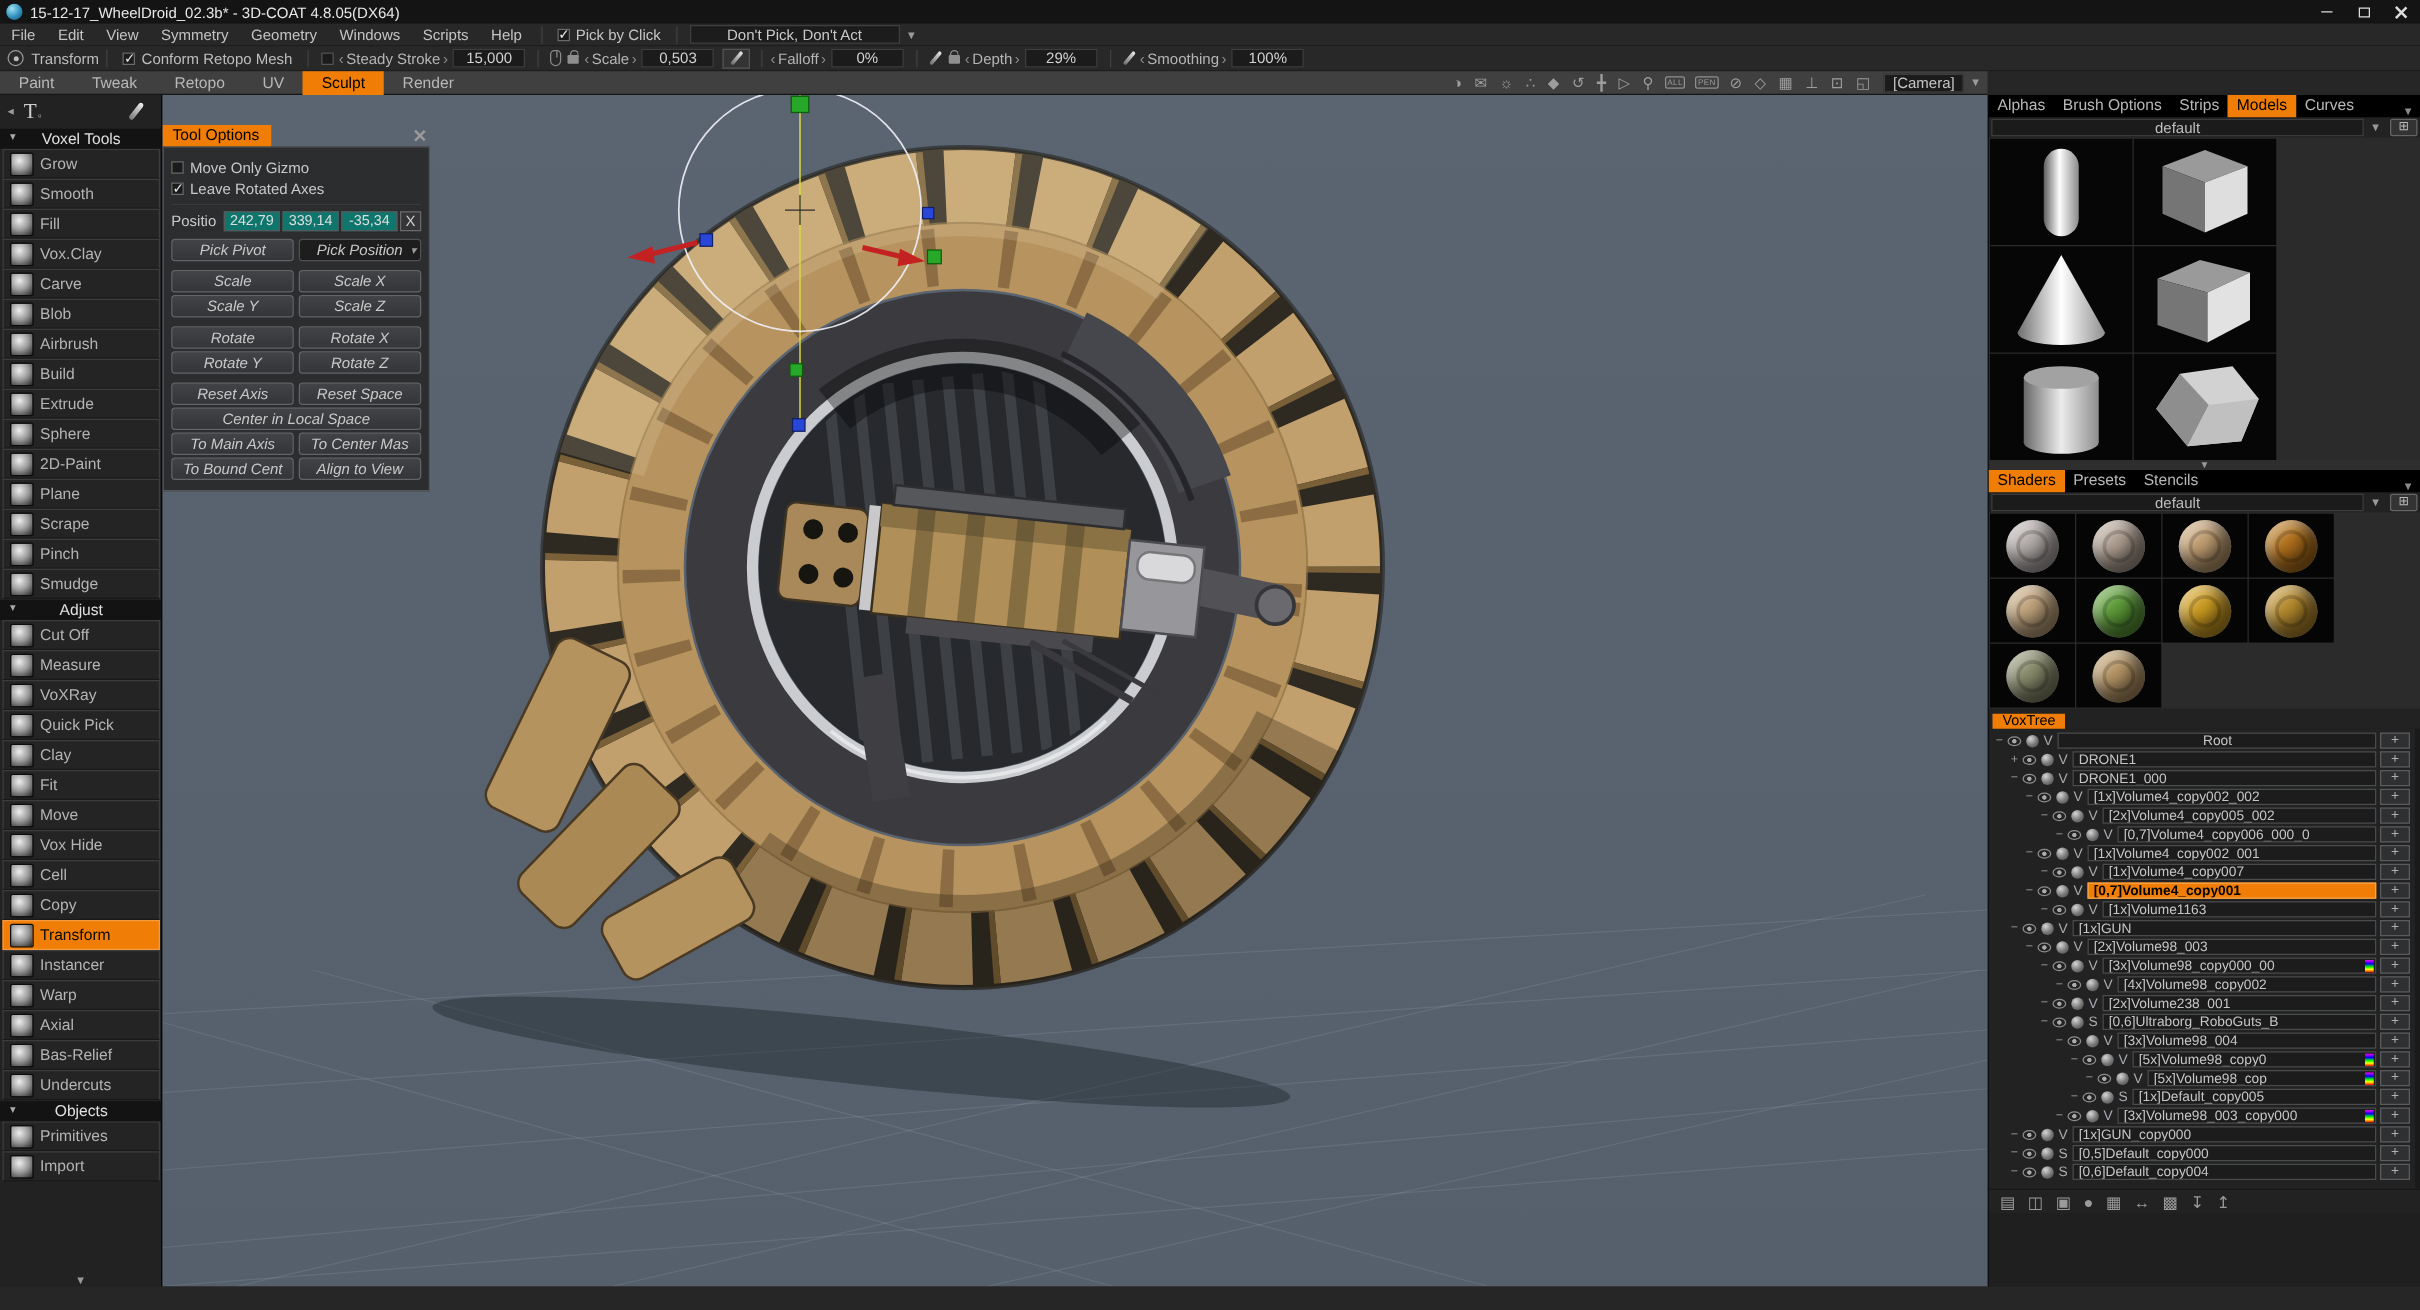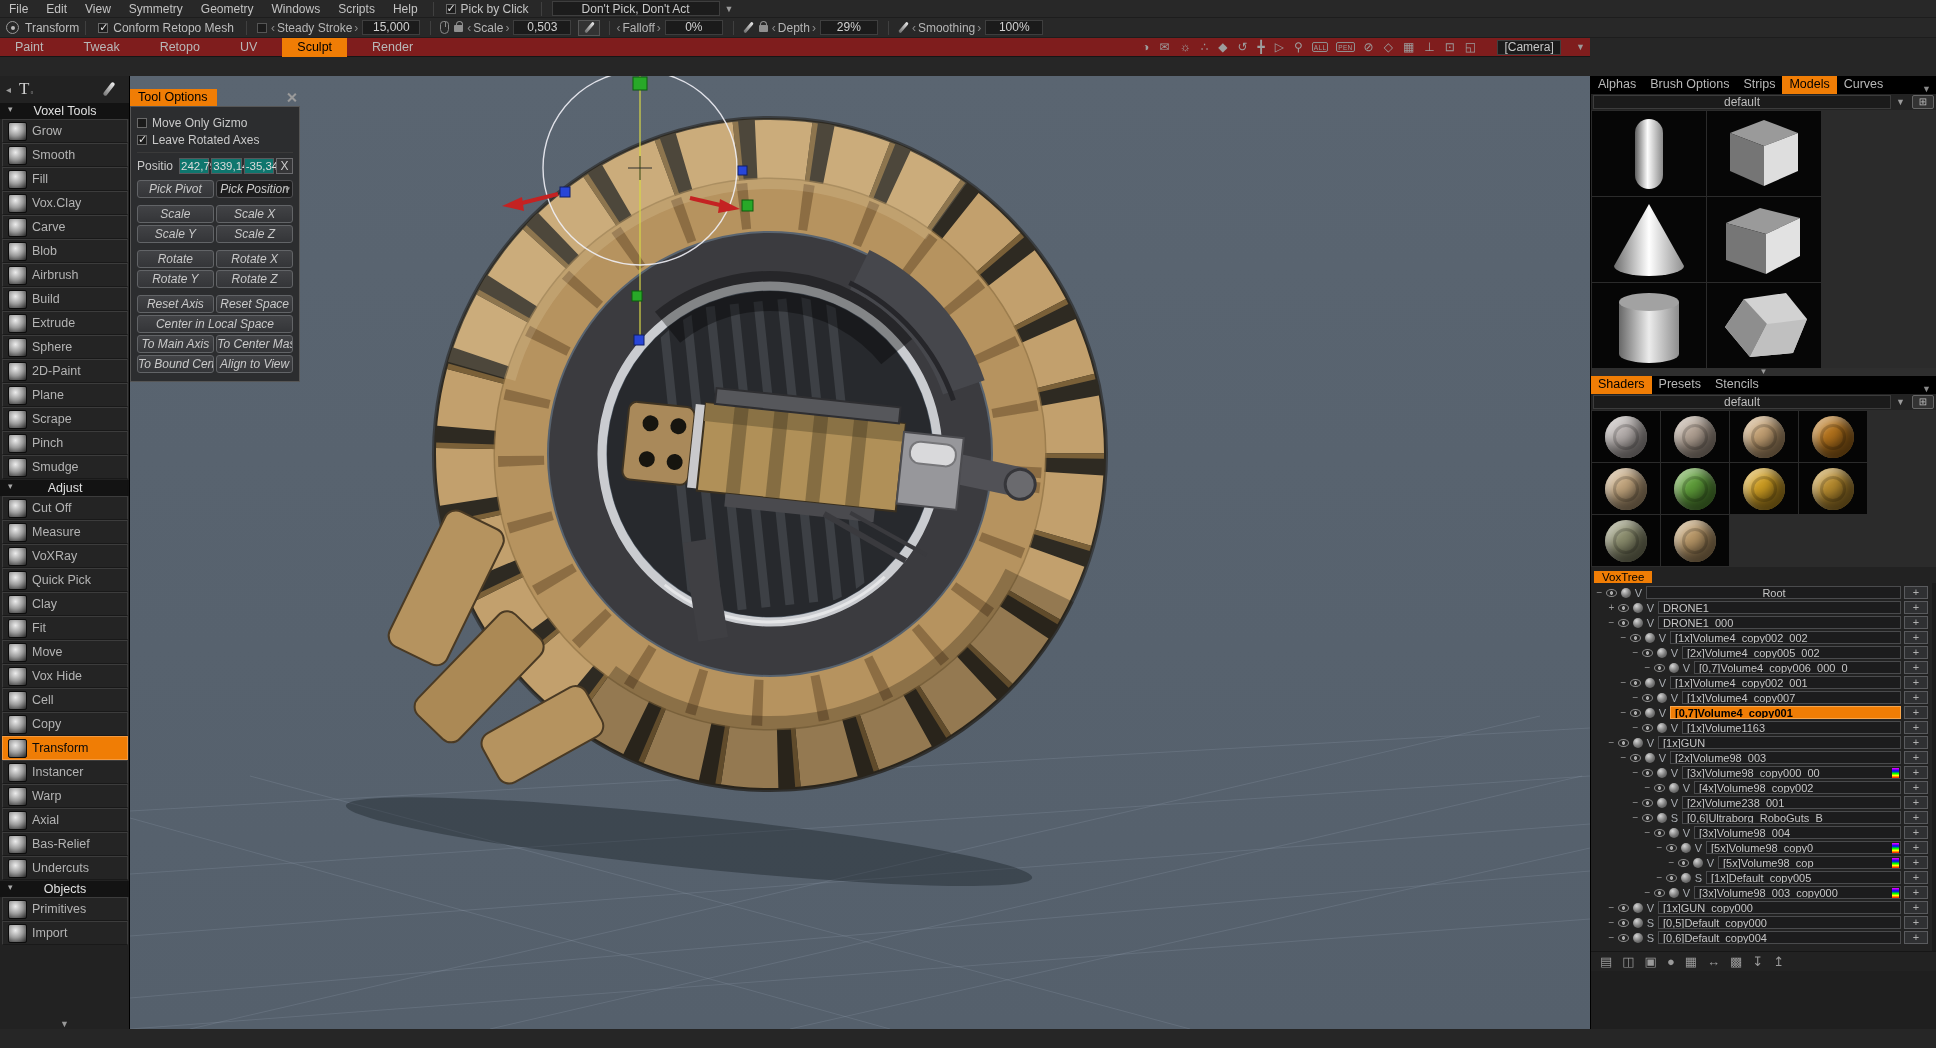--- a/index.html
+++ b/index.html
@@ -41,21 +41,21 @@
   .ic-pen { width:3px; height:13px; border-radius:2px; background:linear-gradient(180deg,#e9e9e9,#6d6d6d); transform:rotate(40deg); margin:0 7px; }
   .ic-penbox { width:22px; height:16px; background:#333; border:1px solid #555; display:flex; align-items:center; justify-content:center; margin:0 3px; }
   .ic-penbox .ic-pen{ margin:0; }
   .ic-mouse { width:9px; height:13px; border:1px solid #8a8a8a; border-radius:4px 4px 5px 5px; margin:0 3px; position:relative; }
   .ic-mouse::after { content:""; position:absolute; left:3.5px; top:0; width:1px; height:5px; background:#8a8a8a; }
   .ic-lock { width:9px; height:7px; background:#8f8f8f; border-radius:1px; position:relative; margin:2px 4px 0 2px; }
   .ic-lock::before { content:""; position:absolute; left:1.5px; top:-4px; width:5px; height:5px; border:1.5px solid #8f8f8f; border-bottom:none; border-radius:4px 4px 0 0; }
   .darkchk { width:10px; height:10px; background:#1b1b1b; border:1px solid #555; margin:0 4px; }
 
   
-  .tabrow { height:19px; background:#7f1d1d; display:flex; align-items:center; border-bottom:1px solid #161616; width:1590px;gap:10px; }
+  .tabrow { height:19px; background:#404040; display:flex; align-items:center; border-bottom:1px solid #161616; width:1590px; }
   .wtab { padding:0 15px; font-size:12.5px; color:#b8b8b8; height:19px; line-height:18px; }
   .wtab.active { background:#f07d05; color:#000; }
   .iconstrip { display:flex; align-items:center; margin-left:auto; }
   .vicon { color:#9d9d9d; font-size:12px; padding:0 5px; line-height:17px; }
   .vicon.boxed { font-size:6.5px; border:1px solid #8f8f8f; border-radius:2px; height:10px; line-height:9px; margin:0 4px; padding:0 1px; letter-spacing:.3px; }
   .camerabox { background:#1b1b1b; border:1px solid #3e3e3e; color:#c6c6c6; font-size:12px; width:64px; text-align:center; height:15px; line-height:13px; margin-left:6px; }
 
   
   .content { position:absolute; top:76px; left:0; right:0; bottom:19px; display:flex; }
 
@@ -72,21 +72,21 @@
   .sb-thumb { width:19px; height:19px; border-radius:2px; margin-right:5px; flex:0 0 auto; border:1px solid #0c0c0c;
     background:radial-gradient(circle at 38% 32%, #ededed, #9b9b9b 48%, #2e2e2e 95%); }
   .sb-header { height:16px; background:#131313; color:#e0e0e0; justify-content:center; font-size:12.5px; position:relative; margin-top:1px; }
   .sb-header::before { content:"▾"; position:absolute; left:8px; top:1px; font-size:9px; color:#aaa; }
   .sb-scrollcaret { position:absolute; bottom:0; left:0; right:0; text-align:center; color:#999; font-size:9px; height:9px; line-height:8px; background:rgba(34,34,34,.85); }
 
   
   .viewport { position:relative; width:1460px; height:953px; background:#57626e; overflow:hidden; }
 
   
-  .tool-options { position:absolute; left:0; top:13px; width:170px; font-size:12px; }
+  .tool-options { position:absolute; left:0; top:24px; width:214px; font-size:12px; }
   .to-tab { display:inline-block; background:#f07d05; color:#000; padding:1px 10px 2px 8px; font-size:12.5px; }
   .to-close { position:absolute; right:4px; top:4px; width:9px; height:9px; }
   .to-close::before,.to-close::after { content:""; position:absolute; left:4px; top:-1px; width:1.5px; height:11px; background:#9a9a9a; }
   .to-close::before{ transform:rotate(45deg);} .to-close::after{ transform:rotate(-45deg);}
   .to-body { background:rgba(42,43,45,.97); border:1px solid #565656; padding:7px 6px 6px 6px; }
   .to-checkrow { display:flex; align-items:center; color:#c9c9c9; height:17px; }
   .to-posrow { display:flex; align-items:center; margin:4px 0 6px 0; border-top:1px solid #3a3a3a; padding-top:5px; color:#c9c9c9; }
   .to-poslbl { width:40px; overflow:hidden; white-space:nowrap; }
   .to-posfield { background:#0f766e; border:1px solid #58585b; color:#dcdcdc; height:16px; line-height:14px; text-align:center; font-size:11.5px; flex:1; margin-left:2px; min-width:0; padding:0 1px; }
   .to-posx { width:17px; flex:0 0 auto; background:#353537; border:1px solid #6a6a6d; color:#ccc; text-align:center; height:16px; line-height:14px; margin-left:2px; }
@@ -145,20 +145,34 @@
   .st-fps { margin-left:18px; }
   .st-main { margin-left:42px; word-spacing:5px; }
   .st-warn { color:#e0512e; }
   .st-clock { margin-left:auto; margin-right:125px; color:#4d4d4d; }
 </style>
 </head>
 <body>
 
 <div class="app">
 
+  <div class="titlebar">
+    <span class="appicon"></span>
+    <span class="wtitle">15-12-17_WheelDroid_02.3b* - 3D-COAT 4.8.05(DX64)</span>
+    <span class="tb-spacer"></span>
+    <span class="wbtn">
+        <span class="ic-min"></span>
+      </span>
+    <span class="wbtn">
+        <span class="ic-max"></span>
+      </span>
+    <span class="wbtn">
+        <span class="ic-close"></span>
+      </span>
+  </div>
 
   <div class="menubar">
 
       <div class="menu-item">File</div>
 
       <div class="menu-item">Edit</div>
 
       <div class="menu-item">View</div>
 
       <div class="menu-item">Symmetry</div>

